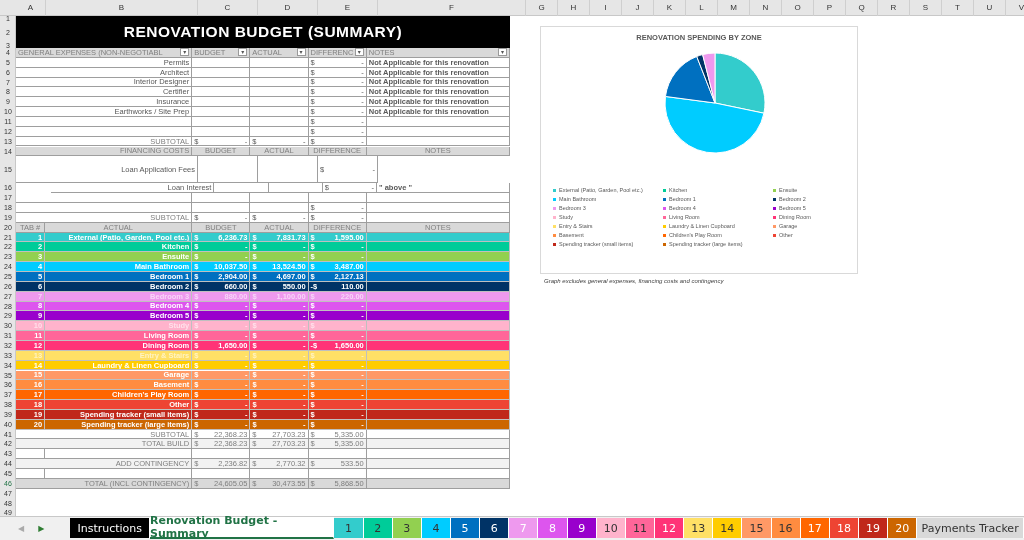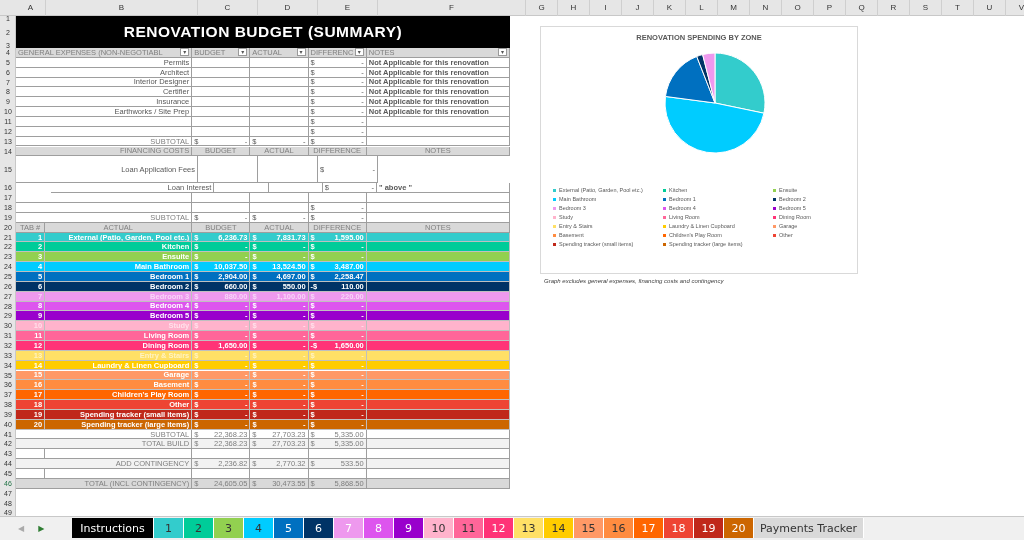--- a/index.html
+++ b/index.html
@@ -423,21 +423,21 @@
           <span>$</span>
           <span style="margin-left: auto;">2,904.00</span>
         </div>
         <div class="cell cD money" style="background: rgb(0, 112, 192); border-right: 1px solid rgb(191, 191, 191); border-bottom: 1px solid rgb(191, 191, 191);">
           <span>$</span>
           <span style="margin-left: auto;">4,697.00</span>
         </div>
         <div class="cell cE money" style="background: rgb(0, 112, 192); border-right: 1px solid rgb(191, 191, 191); border-bottom: 1px solid rgb(191, 191, 191);">
           <span></span>
           <span>$</span>
-          <span style="margin-left: auto;">2,258.47</span>
+          <span style="margin-left: auto;">2,127.13</span>
         </div>
         <div class="cell cF" style="background: rgb(0, 112, 192); border-right: 1px solid rgb(191, 191, 191); border-bottom: 1px solid rgb(191, 191, 191);"></div>
       </div>
       <div class="row zone" style="top: 265.85px; height: 9.85px; background: rgb(0, 51, 102);">
         <div class="cell cA r" style="background: rgb(0, 51, 102); border-right: 1px solid rgb(191, 191, 191); border-bottom: 1px solid rgb(191, 191, 191);">6</div>
         <div class="cell cB r" style="background: rgb(0, 51, 102); border-right: 1px solid rgb(191, 191, 191); border-bottom: 1px solid rgb(191, 191, 191);">Bedroom 2</div>
         <div class="cell cC money" style="background: rgb(0, 51, 102); border-right: 1px solid rgb(191, 191, 191); border-bottom: 1px solid rgb(191, 191, 191);">
           <span>$</span>
           <span style="margin-left: auto;">660.00</span>
         </div>
@@ -879,20 +879,21 @@
       </div>
   </div>
   <div class="caption">Graph excludes general expenses, financing costs and contingency</div>
 
   <div class="tabs" id="tabs">
     <div class="tabnav">
       <span>◀</span>
       <span class="nxt">▶</span>
     </div>
     <div class="tab instr">Instructions</div>
+    <div class="tab active">Renovation Budget - Summary</div>
   <div class="tab num" style="background: rgb(51, 204, 204); color: rgb(51, 51, 51);">1</div>
       <div class="tab num" style="background: rgb(0, 204, 153); color: rgb(51, 51, 51);">2</div>
       <div class="tab num" style="background: rgb(146, 208, 80); color: rgb(51, 51, 51);">3</div>
       <div class="tab num" style="background: rgb(0, 204, 255); color: rgb(51, 51, 51);">4</div>
       <div class="tab num" style="background: rgb(0, 112, 192); color: rgb(255, 255, 255);">5</div>
       <div class="tab num" style="background: rgb(0, 51, 102); color: rgb(255, 255, 255);">6</div>
       <div class="tab num" style="background: rgb(238, 153, 238); color: rgb(255, 255, 255);">7</div>
       <div class="tab num" style="background: rgb(221, 85, 238); color: rgb(255, 255, 255);">8</div>
       <div class="tab num" style="background: rgb(153, 0, 204); color: rgb(255, 255, 255);">9</div>
       <div class="tab num" style="background: rgb(255, 179, 204); color: rgb(51, 51, 51);">10</div>

